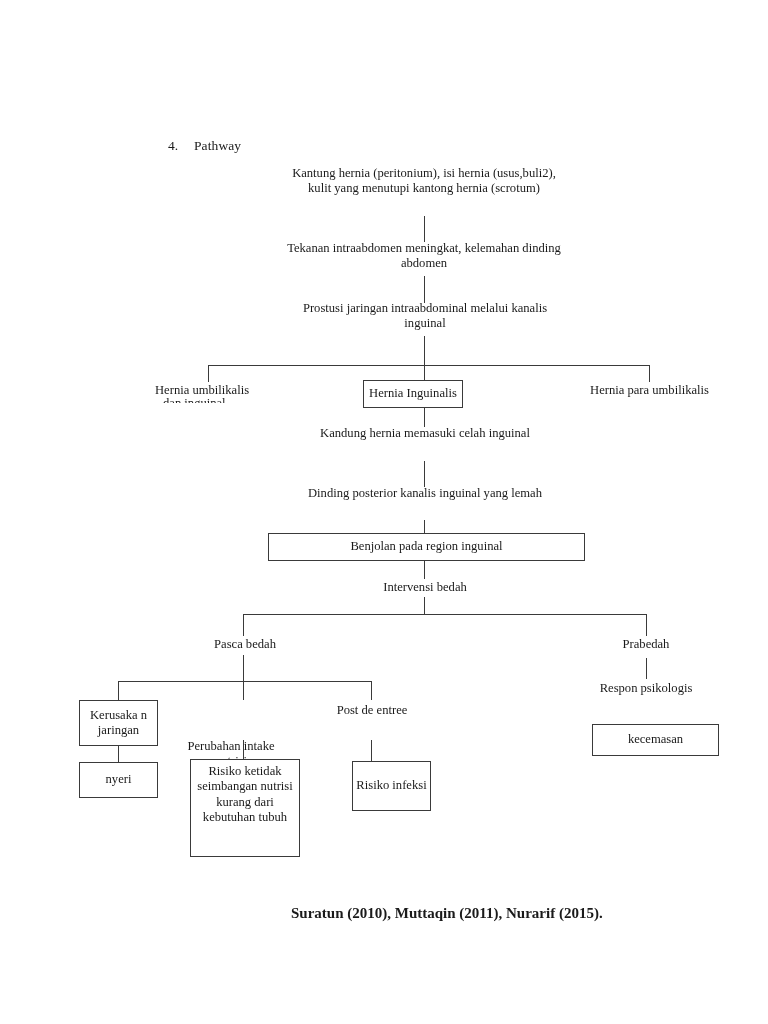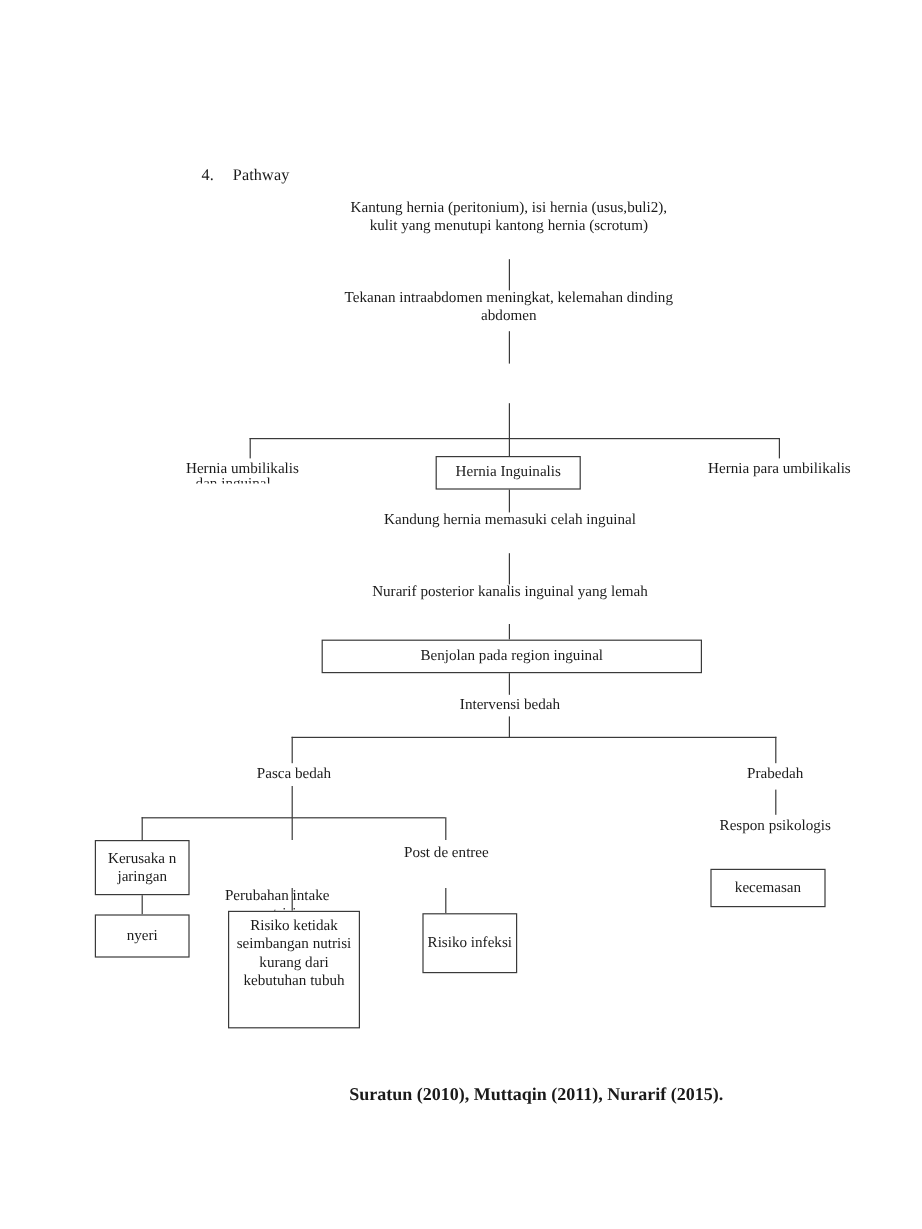--- a/index.html
+++ b/index.html
@@ -94,40 +94,41 @@
   <div class="heading" style="left:168px; top:137px;">
     <span class="num">4.</span><span>Pathway</span>
   </div>
 
   <div class="txt" style="left:284px; top:166px; width:280px;">Kantung hernia (peritonium), isi hernia (usus,buli2), kulit yang menutupi kantong hernia (scrotum)</div>
   <div class="vline" style="left:424px; top:216px; height:26px;"></div>
 
   <div class="txt" style="left:284px; top:241px; width:280px;">Tekanan intraabdomen meningkat, kelemahan dinding abdomen</div>
   <div class="vline" style="left:424px; top:276px; height:27px;"></div>
 
+  <div class="txt" style="left:289px; top:301px; width:272px;">Prostusi jaringan intraabdominal melalui kanalis inguinal</div>
 
   <div class="vline" style="left:424px; top:336px; height:30px;"></div>
   <div class="hline" style="left:208px; top:365px; width:442px;"></div>
   <div class="vline" style="left:208px; top:365px; height:17px;"></div>
   <div class="vline" style="left:424px; top:365px; height:16px;"></div>
   <div class="vline" style="left:649px; top:365px; height:17px;"></div>
 
   <div class="txt left" style="left:155px; top:383px; width:175px;">Hernia umbilikalis</div>
   <div class="clipped" style="left:163px; top:396px; width:140px; height:7px;">dan inguinal</div>
 
-  <div class="boxed" style="left:363px; top:380px; width:121px; height:28px;">Hernia Inguinalis</div>
+  <div class="boxed" style="left:363px; top:380px; width:100px; height:28px;">Hernia Inguinalis</div>
 
   <div class="txt" style="left:562px; top:383px; width:175px;">Hernia para umbilikalis</div>
 
   <div class="vline" style="left:424px; top:408px; height:19px;"></div>
 
   <div class="txt" style="left:308px; top:426px; width:234px;">Kandung hernia memasuki celah inguinal</div>
   <div class="vline" style="left:424px; top:461px; height:26px;"></div>
 
-  <div class="txt" style="left:290px; top:486px; width:270px;">Nurarif posterior kanalis inguinal yang lemah</div>
+  <div class="txt" style="left:290px; top:486px; width:270px;">Dinding posterior kanalis inguinal yang lemah</div>
   <div class="vline" style="left:424px; top:520px; height:13px;"></div>
 
   <div class="boxed" style="left:268px; top:533px; width:317px; height:28px;">Benjolan pada region inguinal</div>
   <div class="vline" style="left:424px; top:561px; height:18px;"></div>
 
   <div class="txt" style="left:344px; top:580px; width:162px;">Intervensi bedah</div>
 
   <div class="vline" style="left:424px; top:597px; height:18px;"></div>
   <div class="hline" style="left:243px; top:614px; width:404px;"></div>
   <div class="vline" style="left:243px; top:614px; height:22px;"></div>
@@ -146,21 +147,21 @@
   <div class="boxed" style="left:79px; top:700px; width:79px; height:46px;">Kerusaka n jaringan</div>
 
   <div class="txt" style="left:176px; top:703px; width:110px;margin-top:36px;">Perubahan intake nutrisi</div>
 
   <div class="txt" style="left:334px; top:703px; width:76px;">Post de entree</div>
 
   <div class="vline" style="left:646px; top:658px; height:21px;"></div>
 
   <div class="txt" style="left:590px; top:681px; width:112px;">Respon psikologis</div>
 
-  <div class="boxed" style="left:592px; top:724px; width:96px; height:32px;">kecemasan</div>
+  <div class="boxed" style="left:592px; top:724px; width:127px; height:32px;">kecemasan</div>
 
   <div class="vline" style="left:118px; top:746px; height:16px;"></div>
 
   <div class="boxed" style="left:79px; top:762px; width:79px; height:36px;">nyeri</div>
 
   <div class="vline" style="left:243px; top:740px; height:19px;"></div>
 
   <div class="boxed top" style="left:190px; top:759px; width:110px; height:98px;">Risiko ketidak seimbangan nutrisi kurang dari kebutuhan tubuh</div>
 
   <div class="vline" style="left:371px; top:740px; height:21px;"></div>

